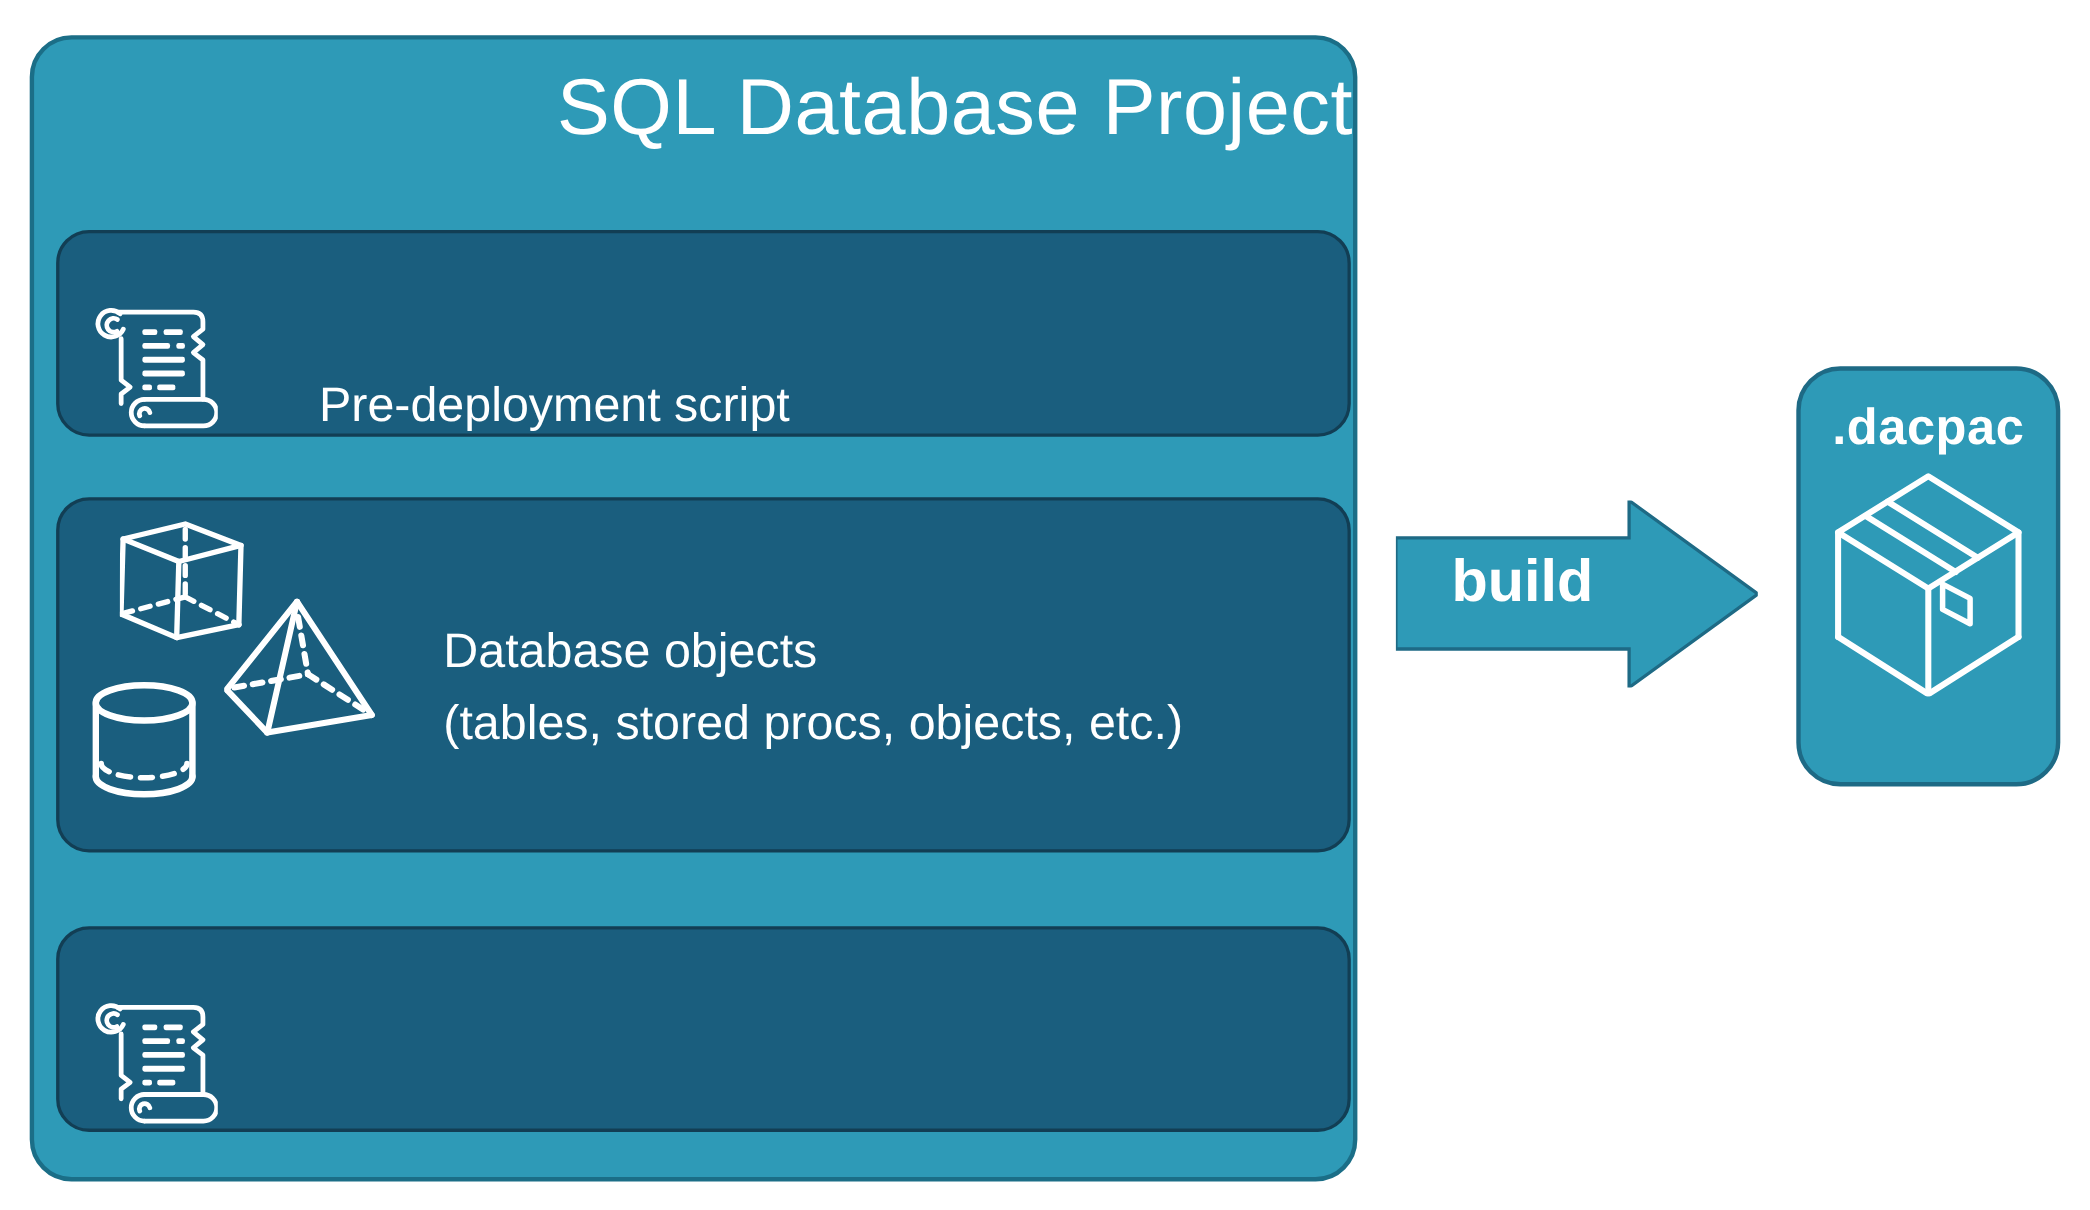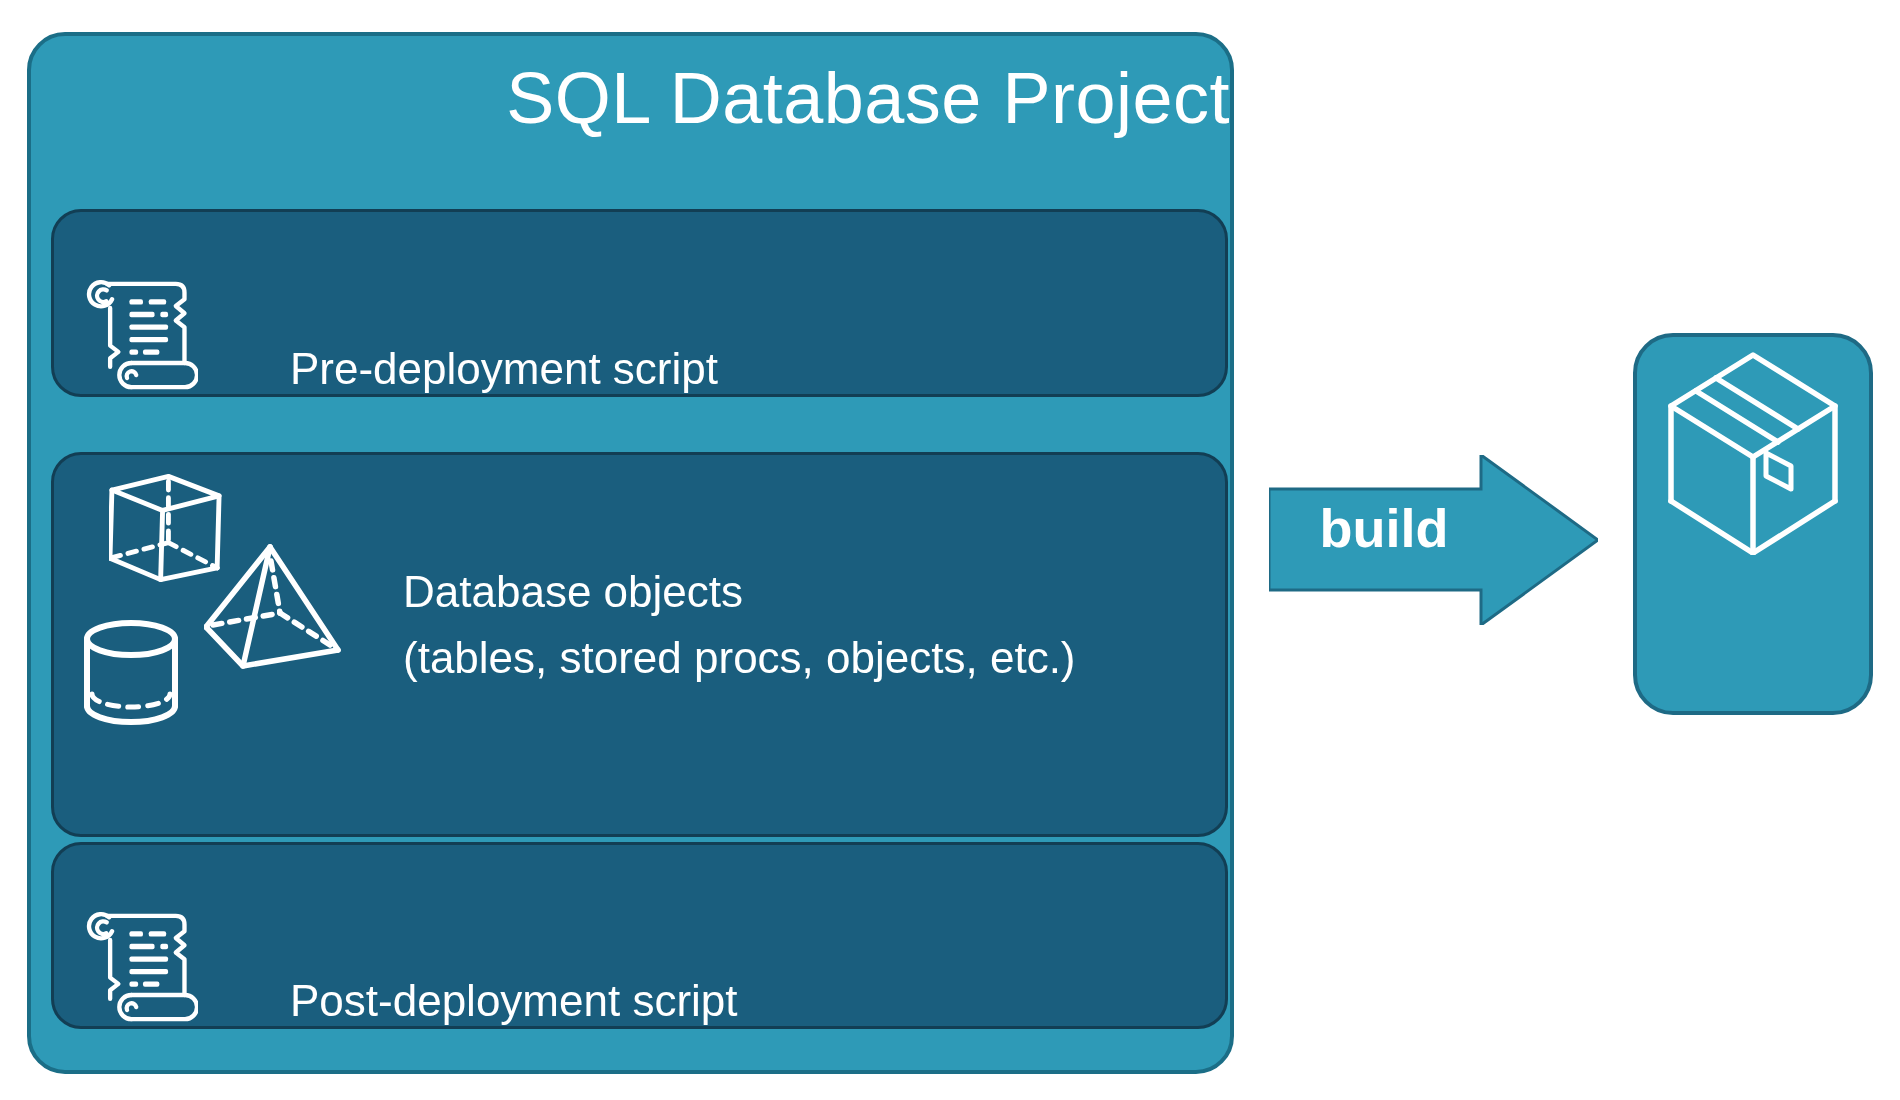--- a/index.html
+++ b/index.html
@@ -35,21 +35,21 @@
     position: absolute; left: 20px;
     width: 1177px;
     background: #1A5E7E;
     border: 3px solid #123E54;
     border-radius: 30px;
     box-sizing: border-box;
     color: #ffffff;
   }
   .row-flex { display: flex; align-items: flex-end; }
   .row-pre  { top: 173px; height: 188px; }
-  .row-mid  { top: 416px; height: 385px; padding-left: 26px; }
+  .row-mid  { top: 416px; height: 323px; padding-left: 26px; }
   .row-post { top: 806px; height: 187px; }
   .row-icon { margin-left: 32px; flex: 0 0 auto; }
   .row-label {
     margin-left: 92px;
     font-size: 44px;
     font-weight: 400;
     white-space: nowrap;
   }
   
   .cube-icon     { position: absolute; left: 55px;  top: 18px; }
@@ -179,32 +179,32 @@
               <rect x="65" y="22" width="18" height="5.5" rx="2"></rect>
             <rect x="45" y="35" width="26" height="5.5" rx="2"></rect>
               <rect x="77" y="35" width="8" height="5.5" rx="2"></rect>
             <rect x="45" y="48" width="40" height="5.5" rx="2"></rect>
             <rect x="45" y="61" width="40" height="5.5" rx="2"></rect>
             <rect x="45" y="74" width="9" height="5.5" rx="2"></rect>
               <rect x="59" y="74" width="17" height="5.5" rx="2"></rect>
           </g>
         </svg>
       </span>
-      <span class="row-label">Post-deployment script</span>
     </div>
   </div>
 
   <span class="arrow-svg">
     <svg width="329" height="170" viewBox="0 0 329 170">
       <polygon points="0,34 212,34 212,0 329,85 212,170 212,135 0,135" fill="#2E9AB7" stroke="#1E6A85" stroke-width="3" stroke-linejoin="miter"></polygon>
     </svg>
   </span>
   <div class="arrow-label">build</div>
 
   <div class="dacpac">
+    <div class="dacpac-label">.dacpac</div>
     <span class="pkg">
       <svg class="pkg" width="176" height="204" viewBox="0 0 176 204" fill="none" stroke="#ffffff" stroke-width="5.5" stroke-linecap="round" stroke-linejoin="round">
         <polygon points="88,4 170,55 88,106 6,55"></polygon>
         <path d="M 51 27 L 133 78"></path>
         <path d="M 31 40 L 113 91"></path>
         <path d="M 6 55 V 150"></path>
         <path d="M 88 106 V 202"></path>
         <path d="M 170 55 V 150"></path>
         <path d="M 6 150 L 88 202 L 170 150"></path>
         <polygon points="101,102 126,115 126,138 101,125" stroke-width="5"></polygon>

